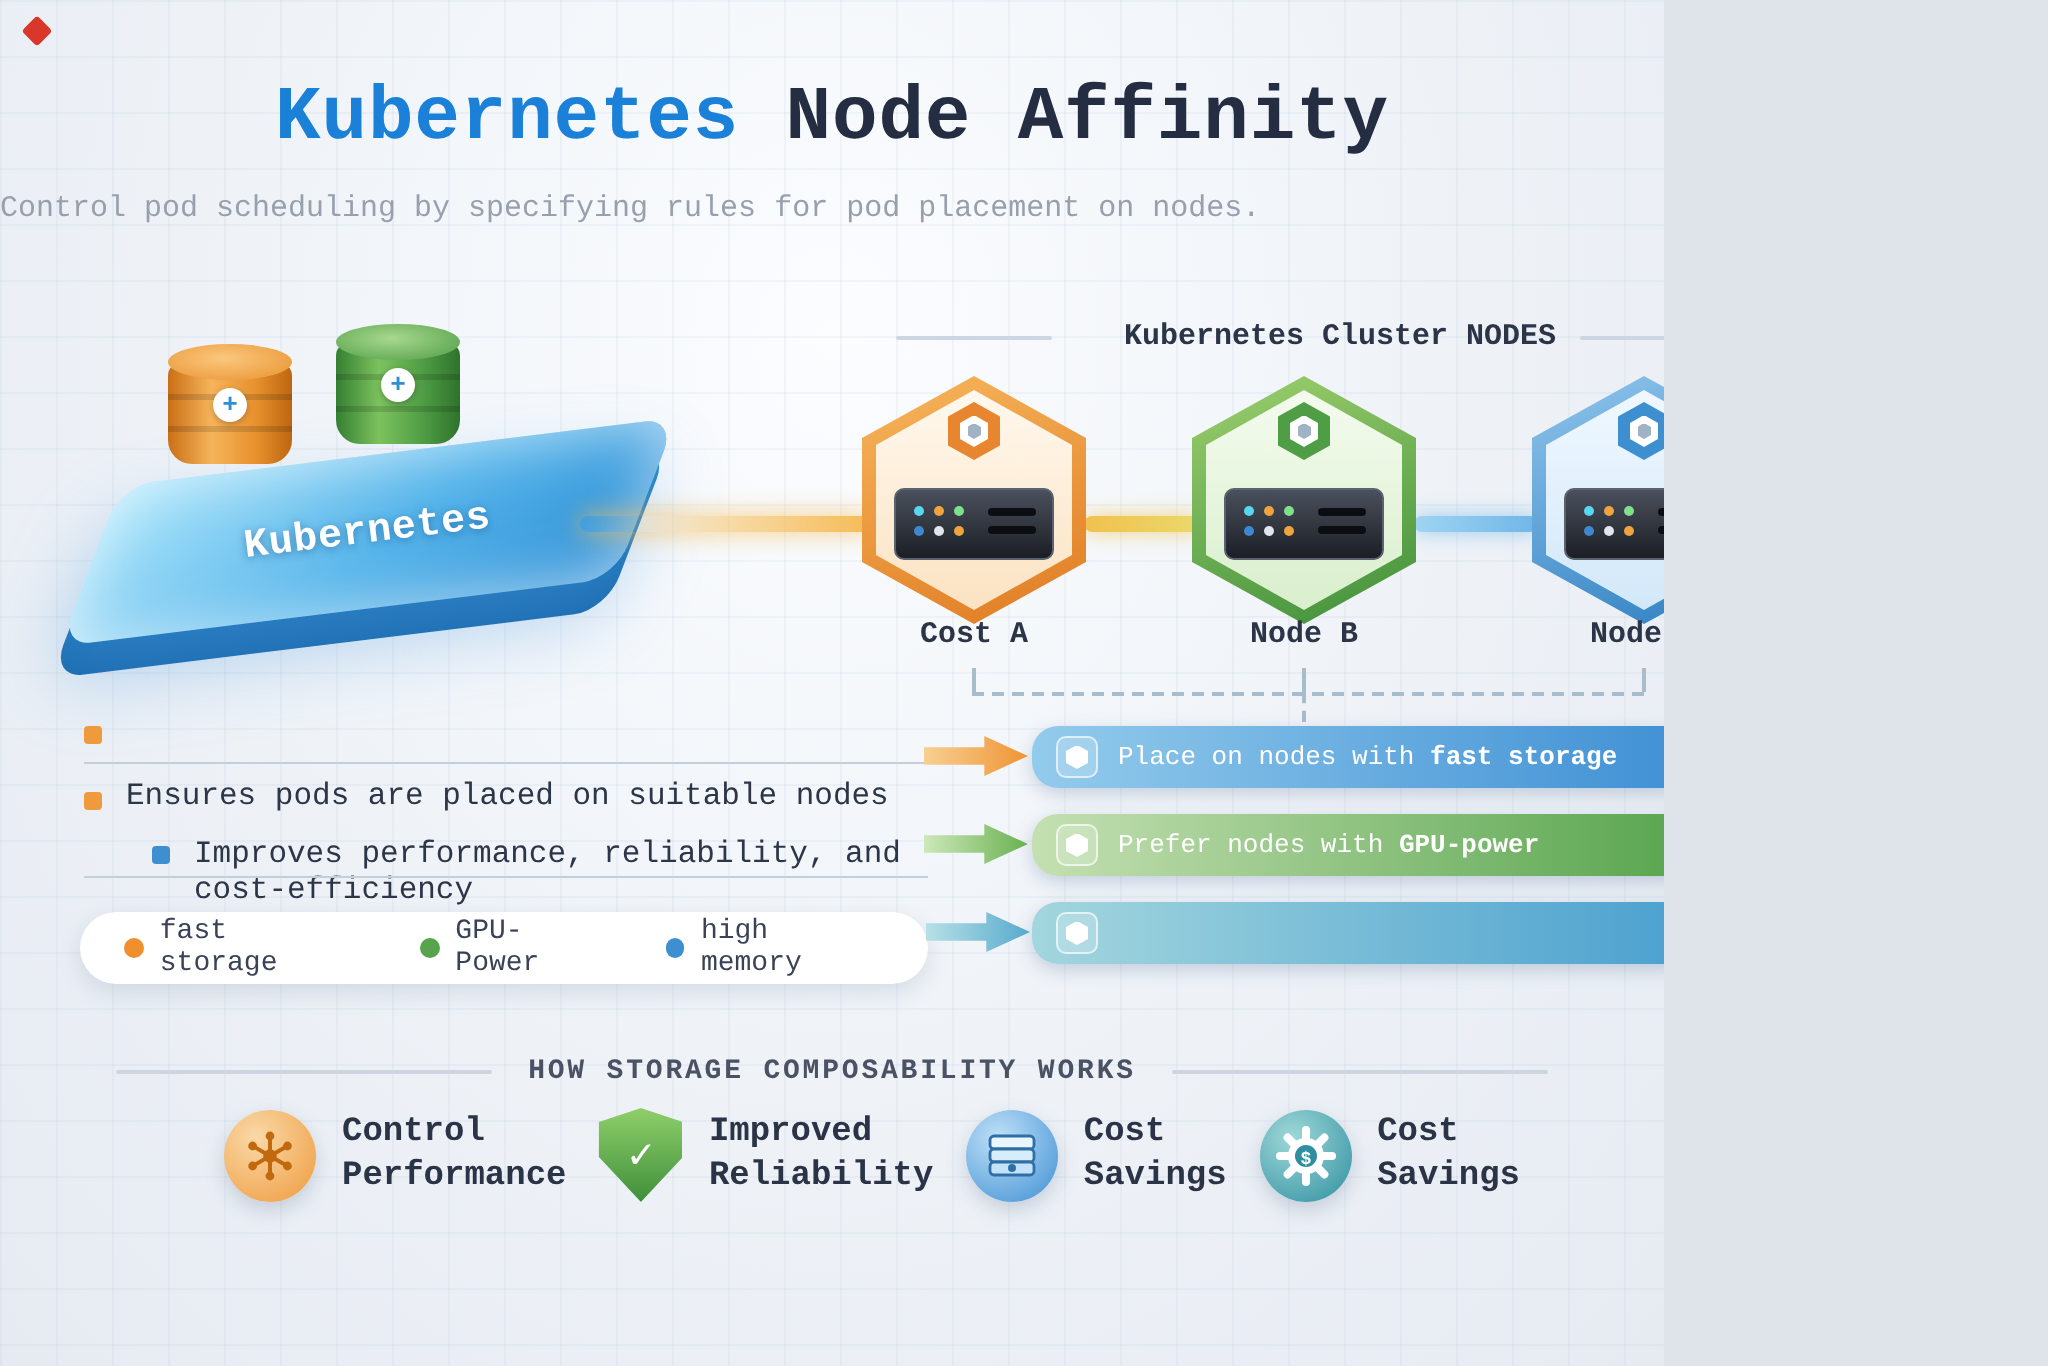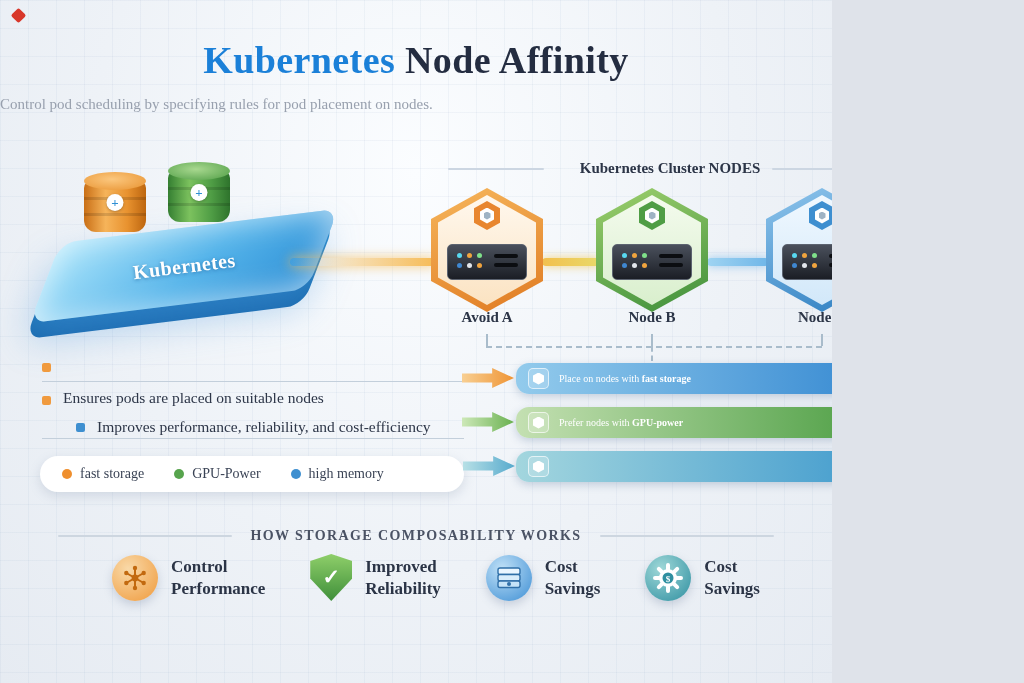--- a/index.html
+++ b/index.html
@@ -1,18 +1,18 @@
 <!DOCTYPE html>
 <html><head>
 <meta charset="utf-8">
 <style>
   html,body{margin:0;padding:0;background:#dfe3ea;}
   .canvas{
     position:relative;width:832px;height:683px;overflow:hidden;
-    font-family:Liberation Serif, serif;
+    font-family:Liberation Mono, monospace;
     background:radial-gradient(ellipse at 50% 25%, #fbfdff 0%, #eef2f7 55%, #e6ebf2 100%);
   }
   .grid-overlay{
     position:absolute;inset:0;pointer-events:none;
     background-image:
       linear-gradient(rgba(150,175,205,.10) 1px, transparent 1px),
       linear-gradient(90deg, rgba(150,175,205,.10) 1px, transparent 1px);
     background-size:28px 28px;
   }
   
@@ -85,21 +85,21 @@
   .legend{position:absolute;left:40px;top:456px;width:424px;height:36px;background:#fff;border-radius:18px;
     box-shadow:0 4px 12px rgba(100,120,150,.2);display:flex;align-items:center;padding:0 22px;gap:30px;font-size:14px;color:#3a4355;box-sizing:border-box;}
   .legend .li{display:flex;align-items:center;gap:8px;}
   .legend .ldot{width:10px;height:10px;border-radius:50%;}
   
   .arrow{position:absolute;width:52px;height:20px;clip-path:polygon(0 28%,58% 28%,58% 0,100% 50%,58% 100%,58% 72%,0 72%);z-index:3;}
   .ar1{left:462px;top:368px;background:linear-gradient(90deg,#f8cf92,#ef9434);}
   .ar2{left:462px;top:412px;background:linear-gradient(90deg,#cde8b8,#69b150);}
   .ar3{left:463px;top:456px;background:linear-gradient(90deg,#b7e0e6,#57aacd);}
   .banner{position:absolute;left:516px;width:332px;height:31px;border-radius:13px;display:flex;align-items:center;gap:10px;padding:0 12px;
-    color:#fff;font-size:10px;box-shadow:0 3px 9px rgba(80,110,150,.28);box-sizing:border-box;white-space:nowrap;}
+    color:#fff;font-size:13px;box-shadow:0 3px 9px rgba(80,110,150,.28);box-sizing:border-box;white-space:nowrap;}
   .bn1{top:363px;background:linear-gradient(90deg,#93cbec,#3e8fd4);}
   .bn2{top:407px;background:linear-gradient(90deg,#c4e0b2,#57a44d);}
   .bn3{top:451px;background:linear-gradient(90deg,#a3d6de,#4aa0cf);}
   .banner .bicon{flex:0 0 21px;width:21px;height:21px;border-radius:5px;background:rgba(255,255,255,.2);border:1px solid rgba(255,255,255,.65);display:flex;align-items:center;justify-content:center;box-sizing:border-box;}
   .banner .bicon i{display:block;width:11px;height:12px;background:#fff;}
   .banner b{font-weight:700;}
   
   .target{position:absolute;left:856px;top:350px;width:156px;height:160px;}
   .ring{position:absolute;left:78px;top:66px;transform:translate(-50%,-50%);border-radius:50%;}
   .r1{width:130px;height:130px;background:#fff;box-shadow:0 12px 22px rgba(70,100,140,.28);}
@@ -170,21 +170,21 @@
 
   <div class="hex a">
     <div class="outer hexclip"></div>
     <div class="inner hexclip"></div>
     <div class="badge hexclip" style="background: rgb(232, 134, 47);">
         <div class="bw hexclip">
           <i class="hexclip"></i>
         </div>
       </div>
     <div class="server"></div>
-    <div class="node-label">Avoid A</div>
+    <div class="node-label">Cost A</div>
   </div>
   <div class="hex b">
     <div class="outer hexclip"></div>
     <div class="inner hexclip"></div>
     <div class="badge hexclip" style="background: rgb(79, 157, 69);">
         <div class="bw hexclip">
           <i class="hexclip"></i>
         </div>
       </div>
     <div class="server"></div>

